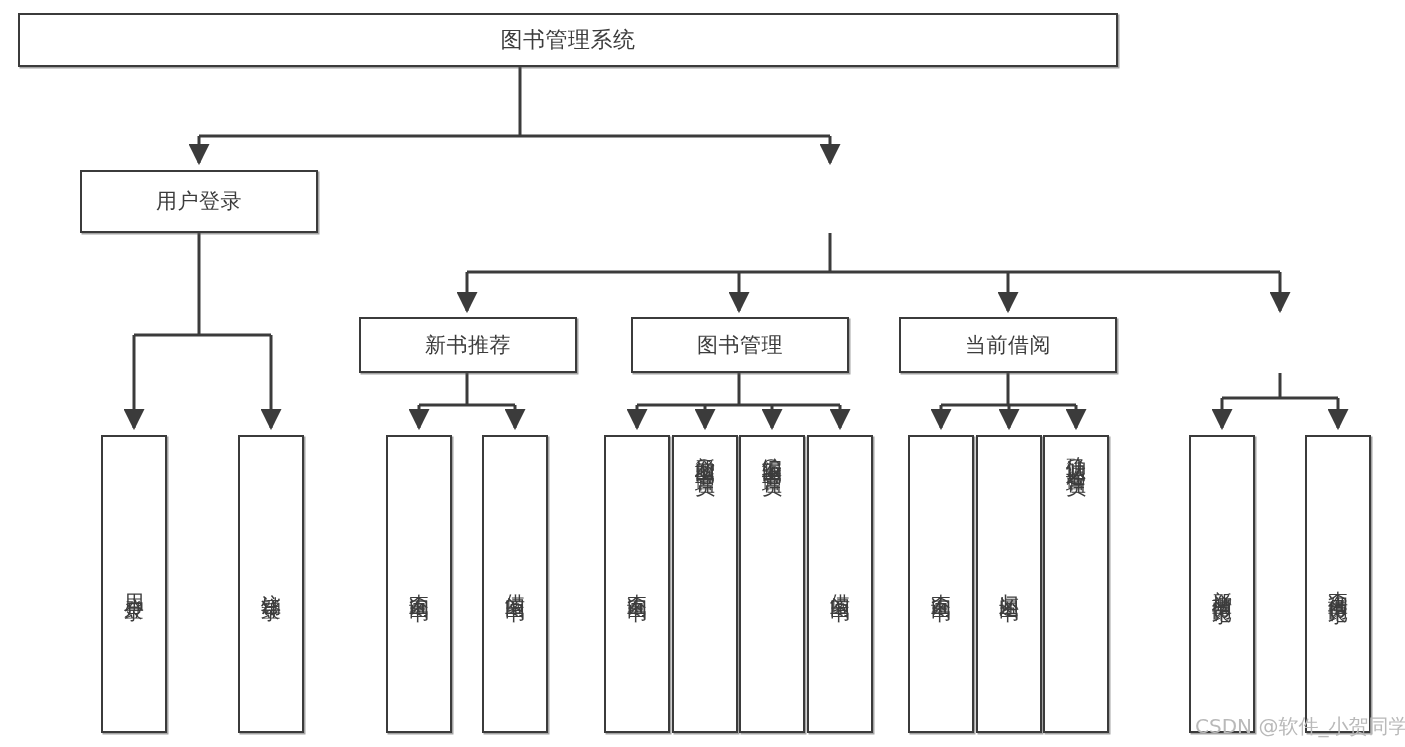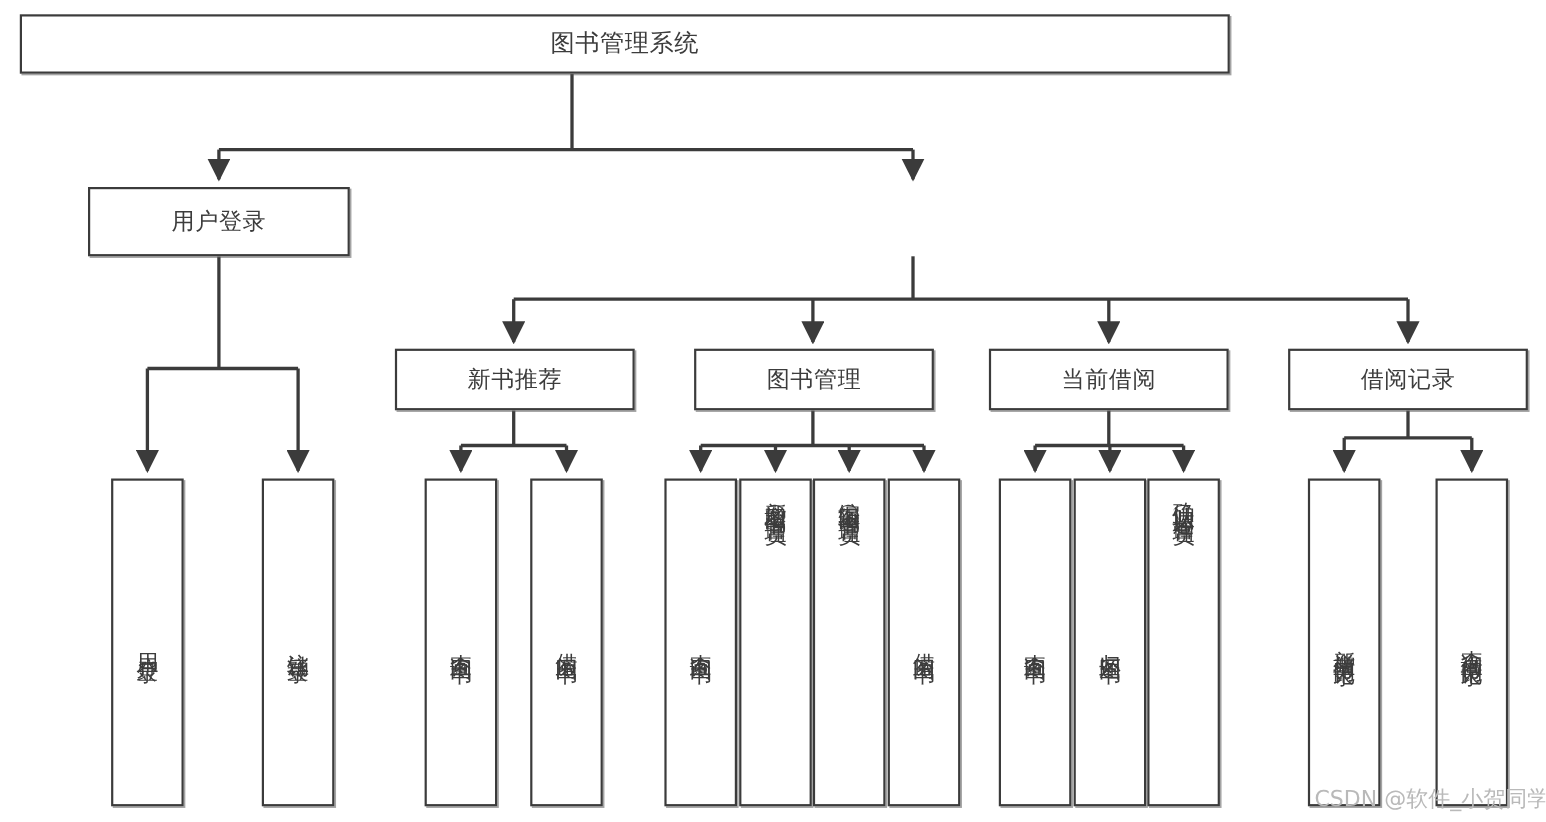--- a/index.html
+++ b/index.html
@@ -148,23 +148,20 @@
 
   <div class="node h" style="left:359px; top:317px; width:218px; height:56px;">
     <span class="label">新书推荐</span>
   </div>
   <div class="node h" style="left:631px; top:317px; width:218px; height:56px;">
     <span class="label">图书管理</span>
   </div>
   <div class="node h" style="left:899px; top:317px; width:218px; height:56px;">
     <span class="label">当前借阅</span>
   </div>
-  <div class="node h" style="left:1171px; top:317px; width:218px; height:56px;">
-    <span class="label">借阅记录</span>
-  </div>
 
   <div class="node v tall-text" style="left:101px; top:435px; width:66px; height:298px;">
     <span class="label">用户登录</span>
   </div>
   <div class="node v tall-text" style="left:238px; top:435px; width:66px; height:298px;">
     <span class="label">注销登录</span>
   </div>
 
   <div class="node v tall-text" style="left:386px; top:435px; width:66px; height:298px;">
     <span class="label">查询图书</span>

